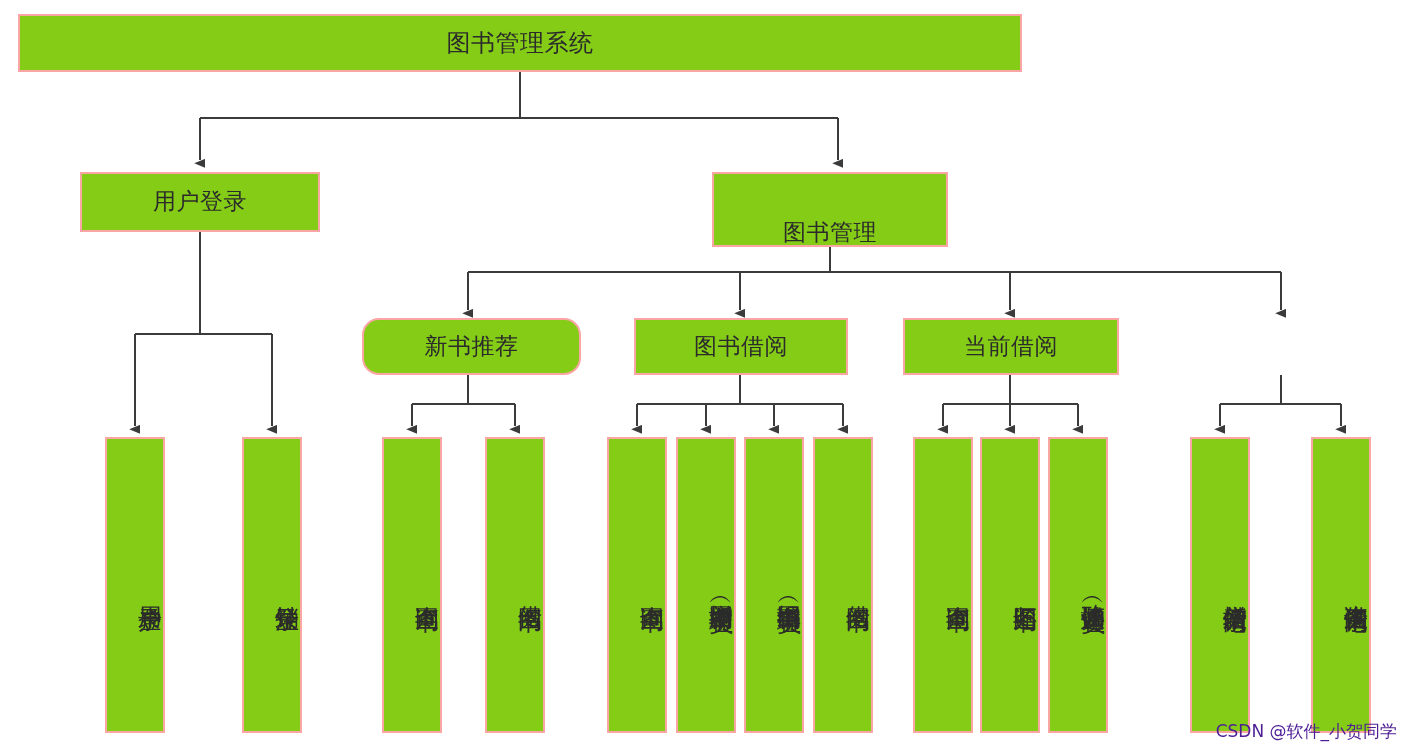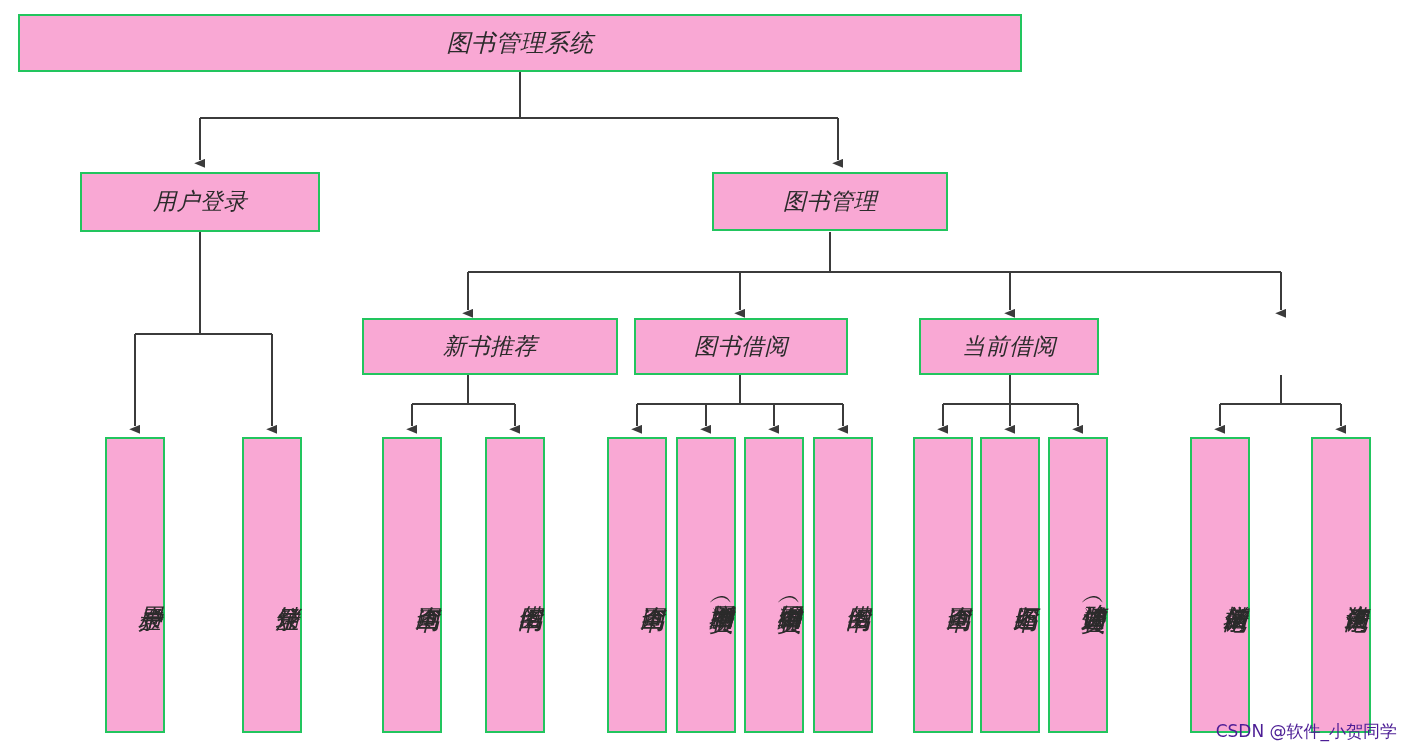--- a/index.html
+++ b/index.html
@@ -22,27 +22,26 @@
     position: absolute;
     left: 0;
     top: 0;
     width: 1405px;
     height: 747px;
     pointer-events: none;
   }
   .node {
     position: absolute;
     box-sizing: border-box;
-    background: #f9a8d4;
-    border: 2px solid #22c55e;
+    background: #84cc16;
+    border: 2px solid #fca5a5;
     display: flex;
     align-items: center;
     justify-content: center;
     color: #2b2b2b;
-    font-style: italic;
   }
   .node-h {
     font-size: 23px;
     letter-spacing: 0.5px;
     line-height: 1.1;
   }
   .node-root {
     font-size: 24px;
   }
   .node-v {
@@ -126,31 +125,31 @@
     </g>
   </svg>
 
   <div class="node node-h node-root" style="left:18px; top:14px; width:1004px; height:58px;">
     <span>图书管理系统</span>
   </div>
 
   <div class="node node-h" style="left:80px; top:172px; width:240px; height:60px;">
     <span>用户登录</span>
   </div>
-  <div class="node node-h" style="left:712px; top:172px; width:236px; height:59px;">
+  <div class="node node-h" style="left:712px; top:172px; width:236px; height:75px;align-items:flex-end;">
     <span>图书管理</span>
   </div>
 
-  <div class="node node-h" style="left:362px; top:318px; width:256px; height:57px;">
+  <div class="node node-h" style="left:362px; top:318px; width:219px; height:57px;border-radius:17px;">
     <span>新书推荐</span>
   </div>
   <div class="node node-h" style="left:634px; top:318px; width:214px; height:57px;">
     <span>图书借阅</span>
   </div>
-  <div class="node node-h" style="left:903px; top:318px; width:180px; height:57px;margin-left:16px;">
+  <div class="node node-h" style="left:903px; top:318px; width:216px; height:57px;">
     <span>当前借阅</span>
   </div>
 
   <div class="node node-v" style="left:105px; top:437px; width:60px; height:296px;">
     <span class="vlabel">用户登录</span>
   </div>
   <div class="node node-v" style="left:242px; top:437px; width:60px; height:296px;">
     <span class="vlabel">注销登录</span>
   </div>
 

